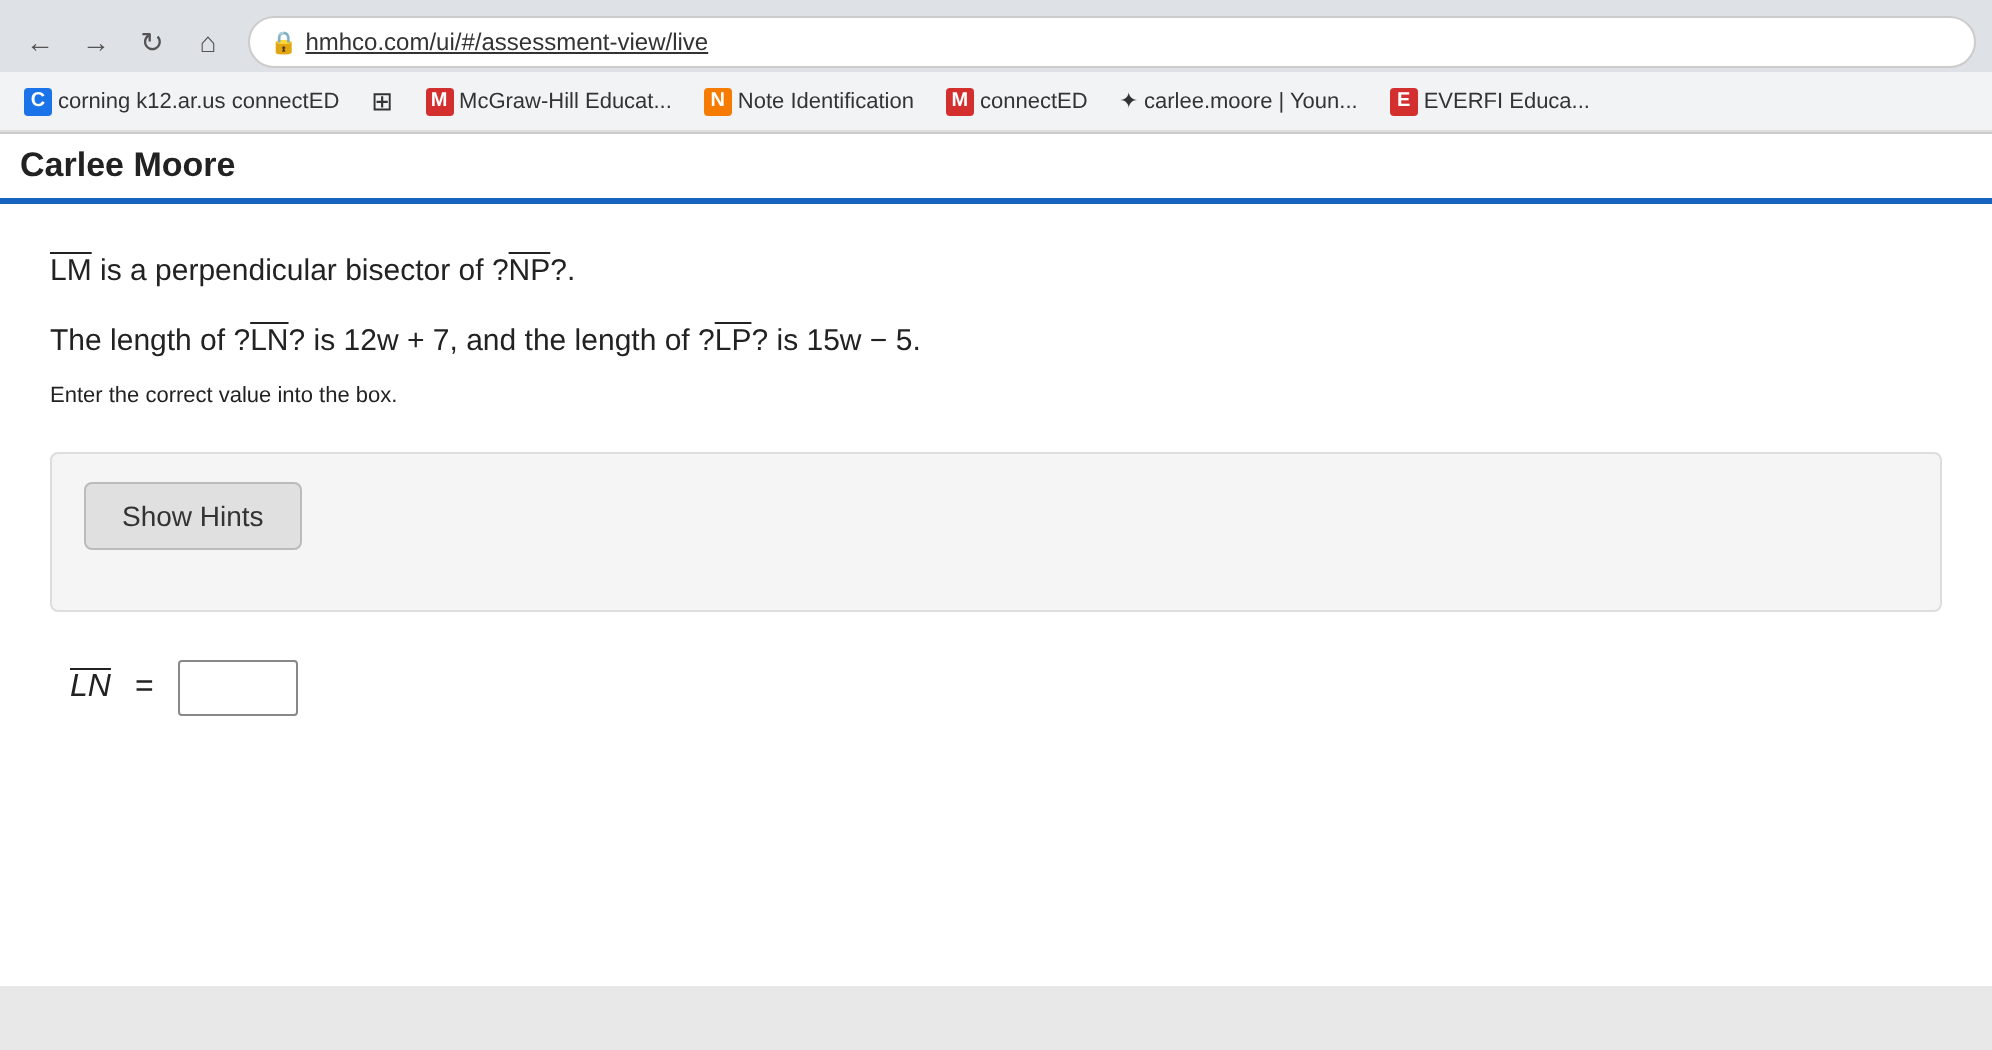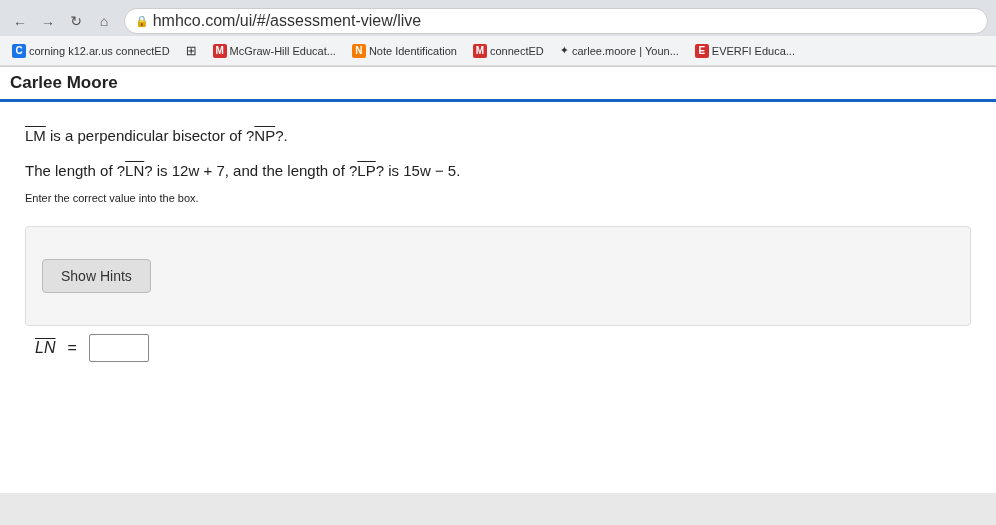--- a/index.html
+++ b/index.html
@@ -135,21 +135,22 @@
       font-size: 11px;
       color: #222;
       margin-bottom: 22px;
     }
 
     
     .hints-area {
       background: #f5f5f5;
       border: 1px solid #ddd;
       border-radius: 4px;
-      padding: 32px 16px;
+      padding: 14px 16px;
+      margin-bottom: 16px;
       min-height: 80px;
     }
 
     .show-hints-btn {
       background: #e0e0e0;
       border: 1px solid #bbb;
       border-radius: 4px;
       padding: 8px 18px;
       font-size: 14px;
       cursor: pointer;
@@ -195,21 +196,21 @@
 
   <div class="tab-bar">
     <div class="nav-controls">
       <button class="nav-btn">←</button>
       <button class="nav-btn">→</button>
       <button class="nav-btn">↻</button>
       <button class="nav-btn">⌂</button>
     </div>
     <div class="address-bar">
       <span style="color:#555; font-size:11px; margin-right:4px;">🔒</span>
-      <span style="font-size:16px;">hmhco.com/ui/#/assessment-view/live</span>
+      <span style="font-size:12px;text-decoration:underline;">hmhco.com/ui/#/assessment-view/live</span>
     </div>
   </div>
 
   <div class="bookmarks-bar">
     <div class="bookmark-item">
       <span class="bookmark-icon bm-blue">C</span>
       <span>corning k12.ar.us connectED</span>
     </div>
     <div class="bookmark-item">
       <span style="font-size:13px;">⊞</span>

